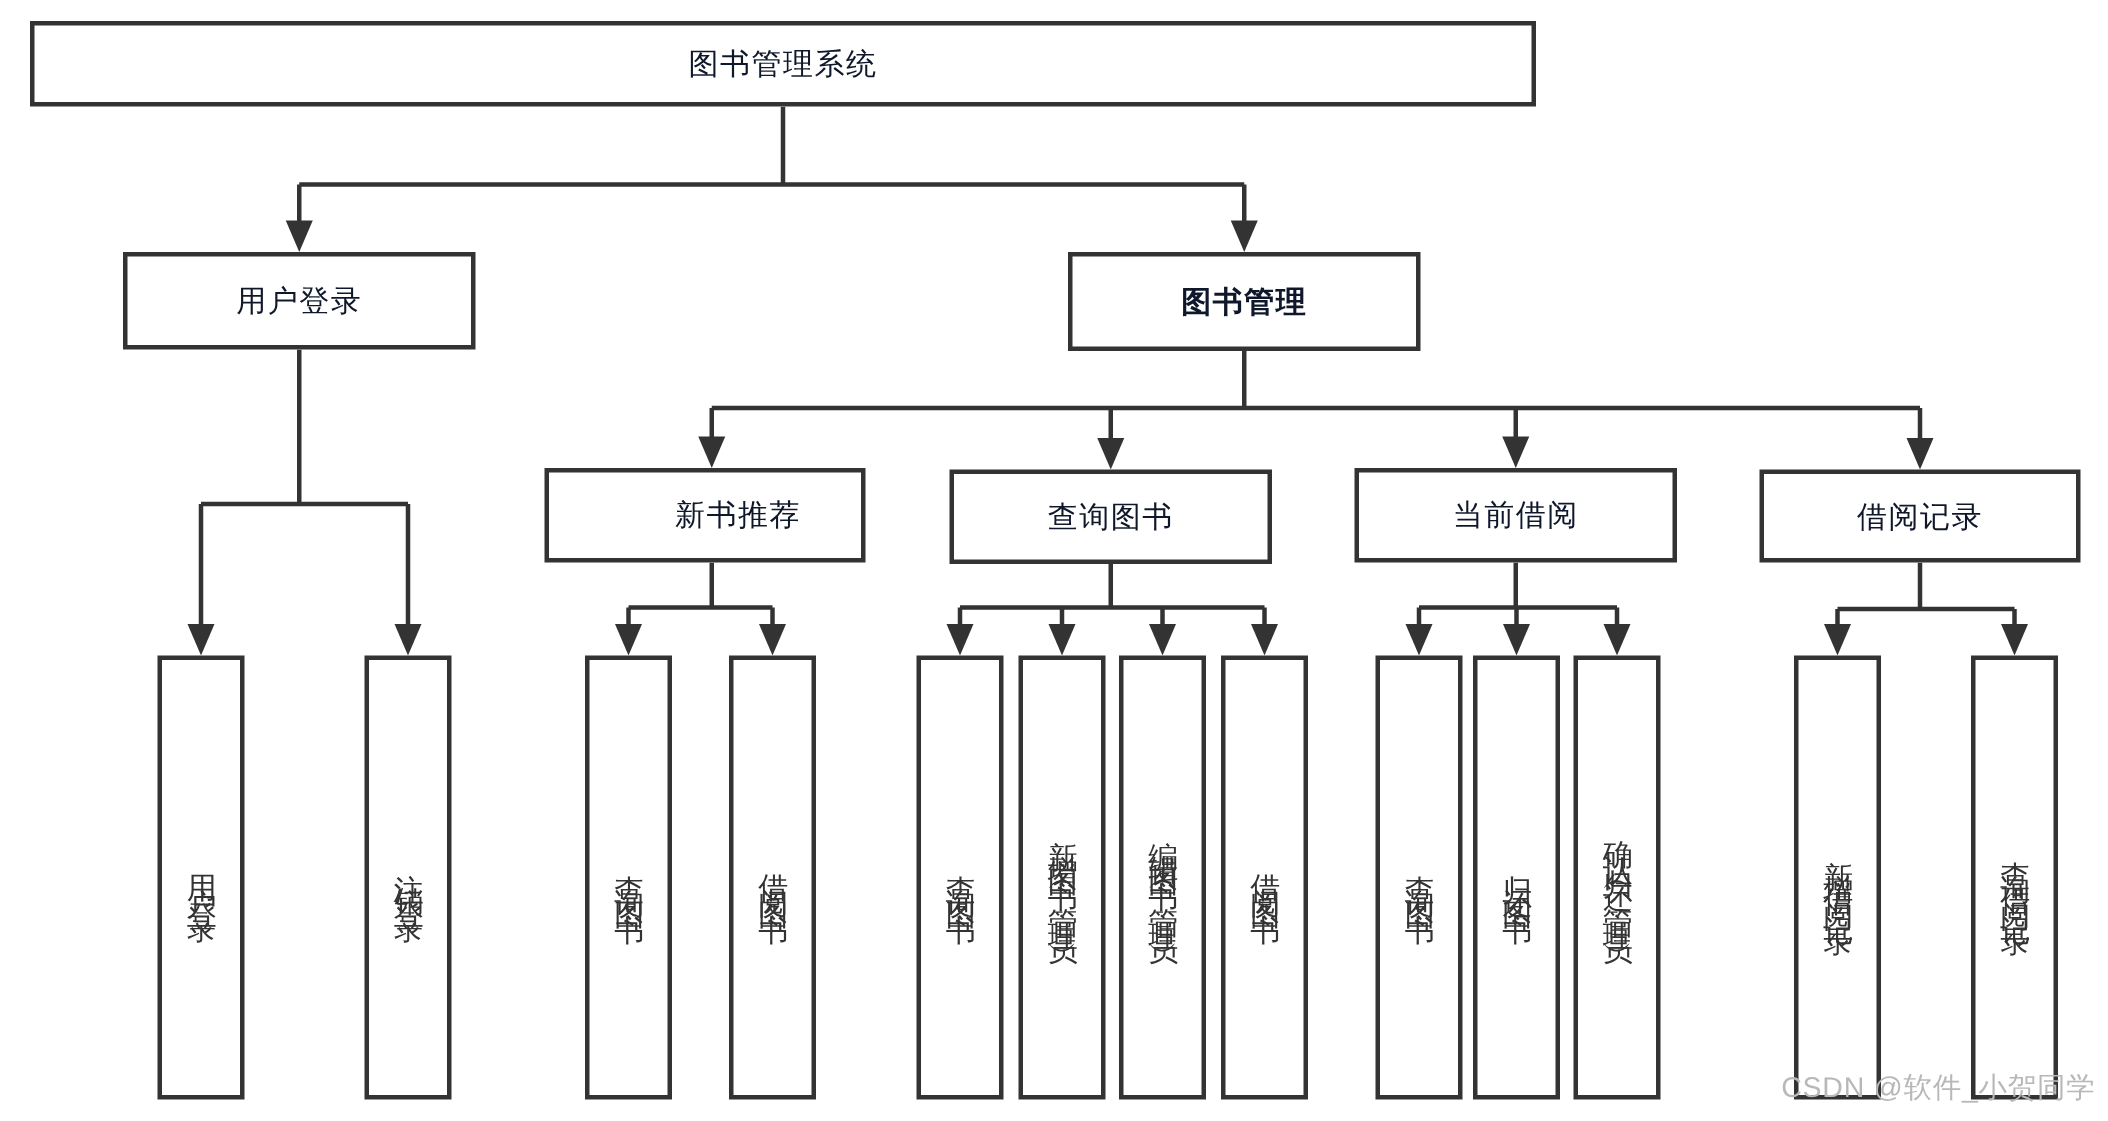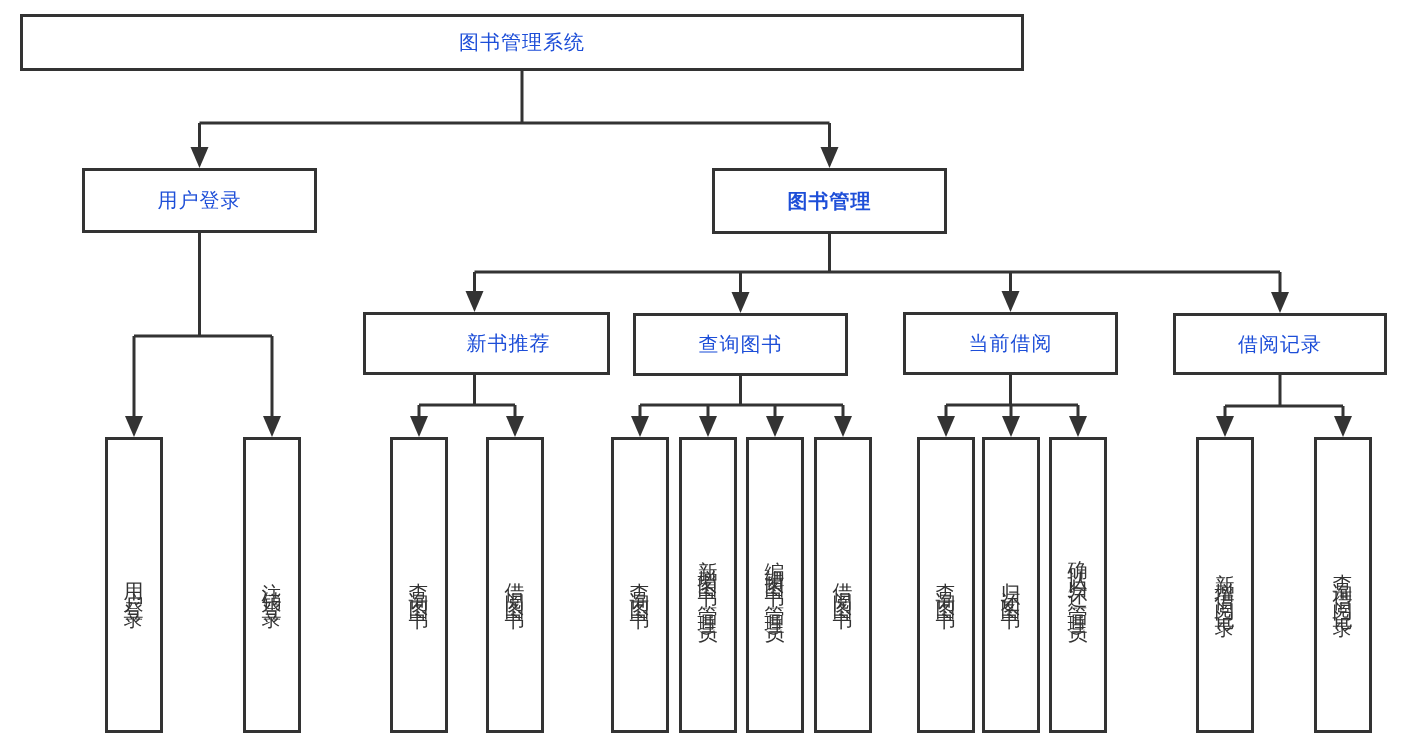--- a/index.html
+++ b/index.html
@@ -25,21 +25,21 @@
   }
   .node {
     position: absolute;
     box-sizing: border-box;
     border: 3px solid #333333;
     background: #ffffff;
     display: flex;
     align-items: center;
     justify-content: center;
     font-size: 20px;
-    color: #1d4ed8;
+    color: #0f172a;
     letter-spacing: 1px;
     z-index: 1;
   }
   .leaf {
     position: absolute;
     box-sizing: border-box;
     width: 58px;
     height: 296px;
     top: 437px;
     border: 3px solid #333333;
@@ -126,21 +126,21 @@
       <polygon points="1216,416 1234,416 1225,437" fill="#333333"></polygon>
       <line x1="1343" y1="406" x2="1343" y2="423" stroke="#333333" stroke-width="3"></line>
       <polygon points="1334,416 1352,416 1343,437" fill="#333333"></polygon>
     </svg>
 
   <div class="node" style="left:20px; top:14px; width:1004px; height:57px;">图书管理系统</div>
 
   <div class="node" style="left:82px; top:168px; width:235px; height:65px;">用户登录</div>
   <div class="node" style="left:712px; top:168px; width:235px; height:66px;font-weight:bold;">图书管理</div>
 
-  <div class="node" style="left:363px; top:312px; width:247px; height:63px;padding-left:44px;">新书推荐</div>
+  <div class="node" style="left:363px; top:312px; width:214px; height:63px;padding-left:44px;">新书推荐</div>
   <div class="node" style="left:633px; top:313px; width:215px; height:63px;">查询图书</div>
   <div class="node" style="left:903px; top:312px; width:215px; height:63px;">当前借阅</div>
   <div class="node" style="left:1173px; top:313px; width:214px; height:62px;">借阅记录</div>
 
   <div class="leaf" style="left:105px;">
     <span class="vtext">用户登录</span>
   </div>
   <div class="leaf" style="left:243px;">
     <span class="vtext">注销登录</span>
   </div>
@@ -175,13 +175,14 @@
     <span class="vtext">确认归还（管理员）</span>
   </div>
 
   <div class="leaf" style="left:1196px;">
     <span class="vtext">新增借阅记录</span>
   </div>
   <div class="leaf" style="left:1314px;">
     <span class="vtext">查询借阅记录</span>
   </div>
 
+  <div id="watermark" style="color: rgb(184, 184, 184);">CSDN @软件_小贺同学</div>
 </div>
 
 </body></html>

